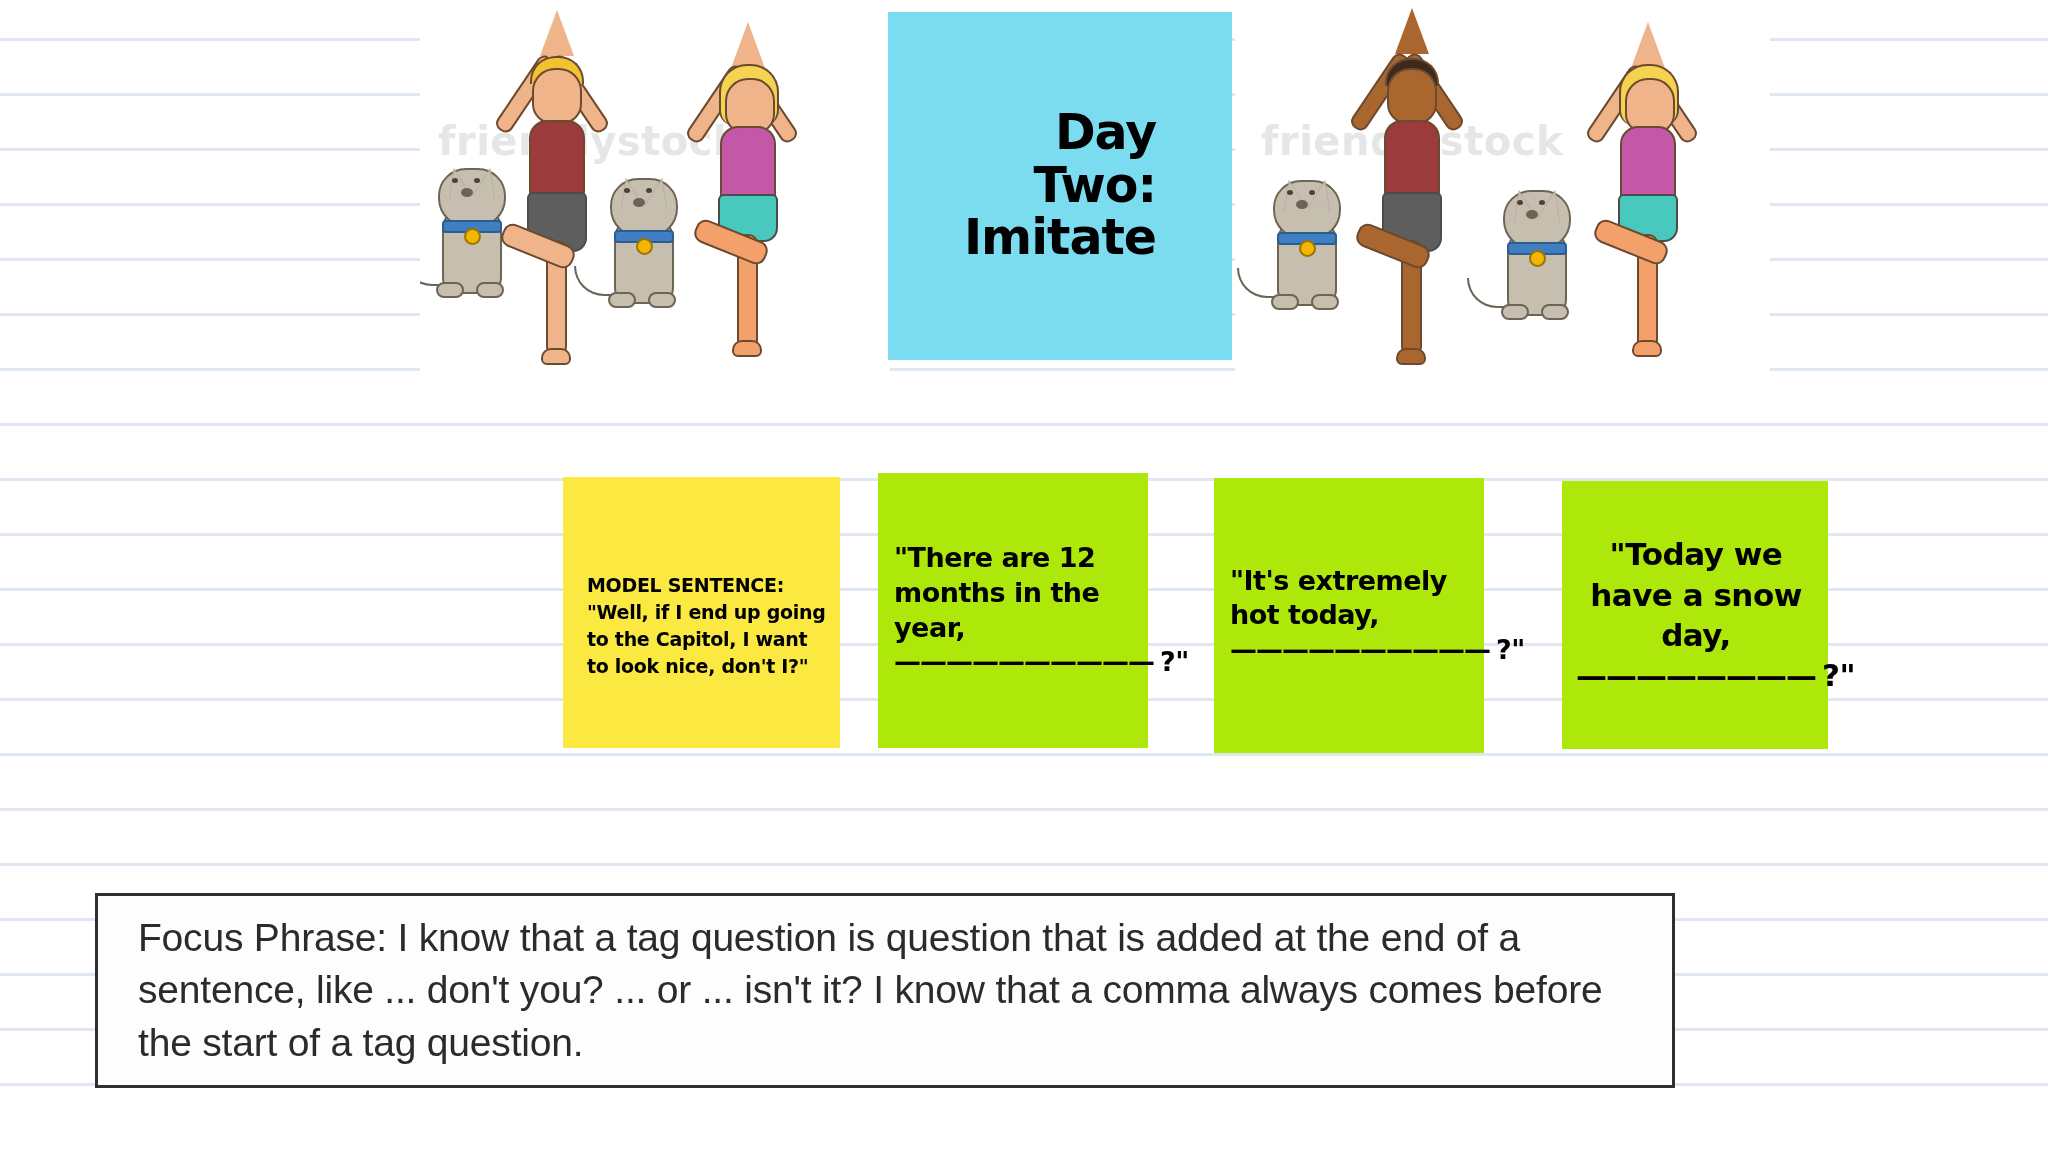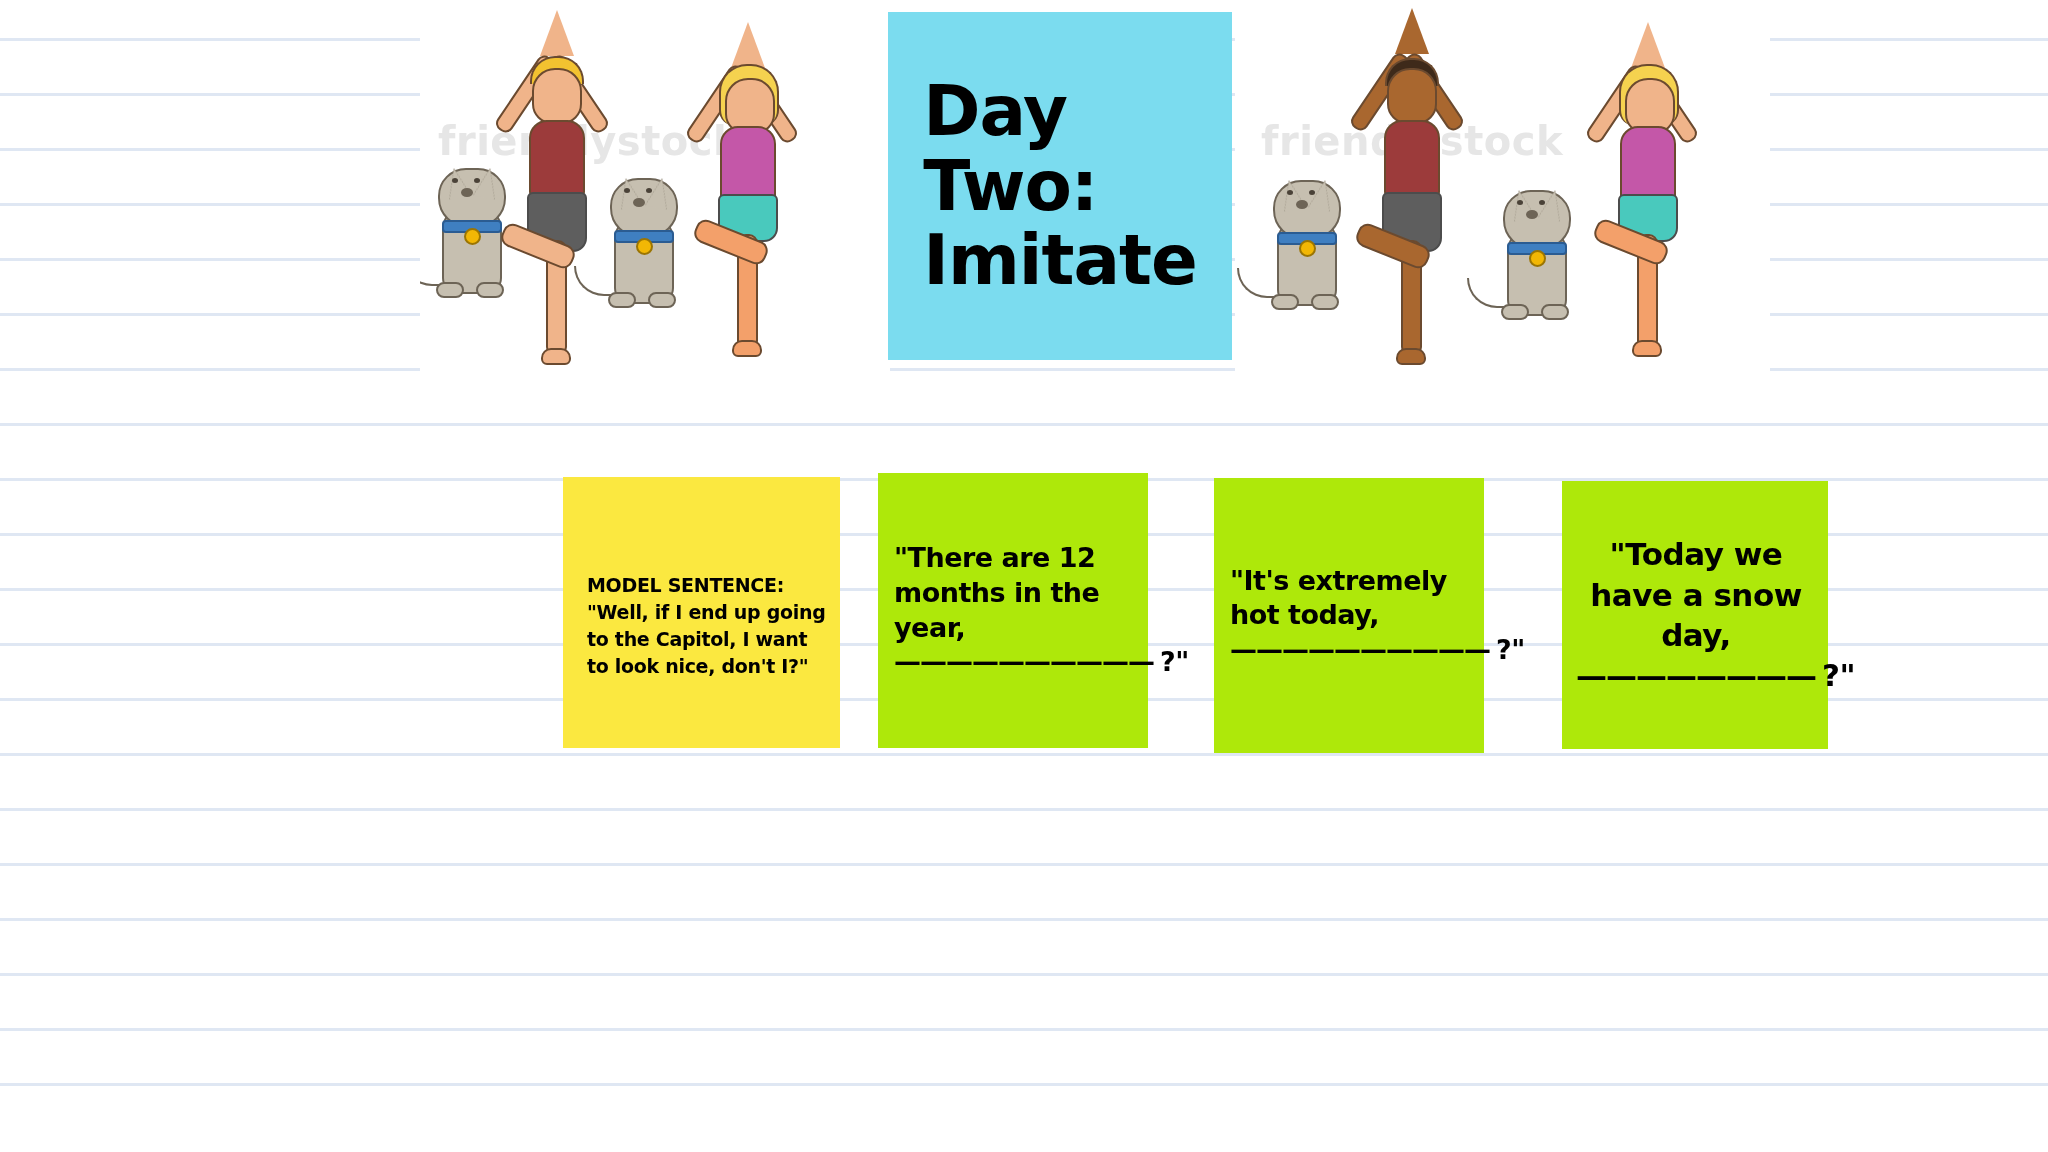--- a/index.html
+++ b/index.html
@@ -191,24 +191,24 @@
     left: 888px; top: 12px;
     width: 344px; height: 348px;
     background: #7bdcef;
     display: flex;
     align-items: center;
     justify-content: center;
   }
   #title-text {
     font-family: "DejaVu Sans", sans-serif;
     font-weight: 700;
-    font-size: 69px;
+    font-size: 49px;
     line-height: 1.08;
     color: #000000;
-    text-align: left;
+    text-align: right;
     letter-spacing: -1px;
     white-space: pre-line;
   }
 
   
   .card { position: absolute; }
 
   #orange-card {
     left: 101px; top: 402px;
     width: 420px; height: 416px;
@@ -455,14 +455,17 @@
     </div>
   </div>
 
   <div class="card green-card" id="green-card-3">
     <div class="green-text" id="green-text-3">
       <span>"Today we have a snow day,</span>
       <span class="blank-line">————————</span><span class="q-tail">?"</span>
     </div>
   </div>
 
+  <div id="focus-box">
+    <div id="focus-text">Focus Phrase: I know that a tag question is question that is added at the end of a sentence, like ... don't you? ... or ... isn't it? I know that a comma always comes before the start of a tag question.</div>
+  </div>
 
 </div>
 
 </body></html>

